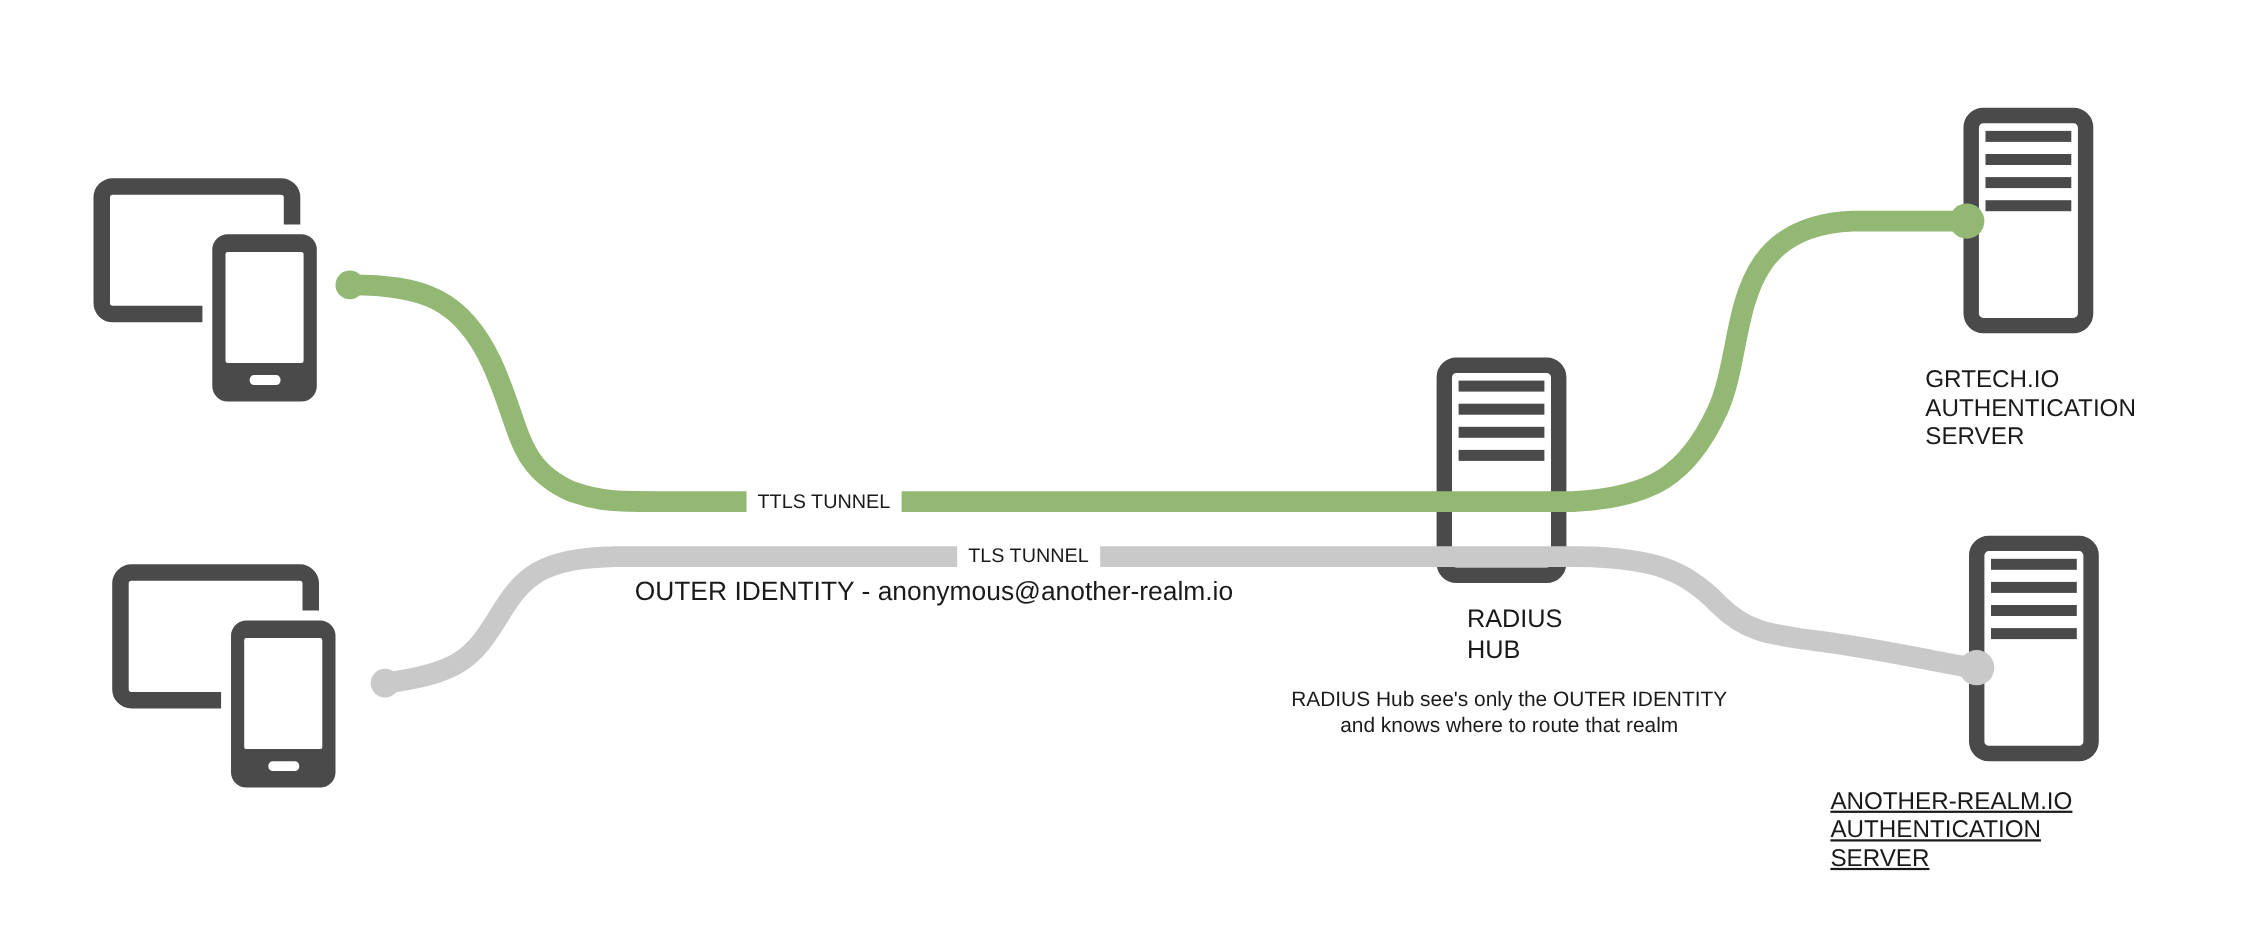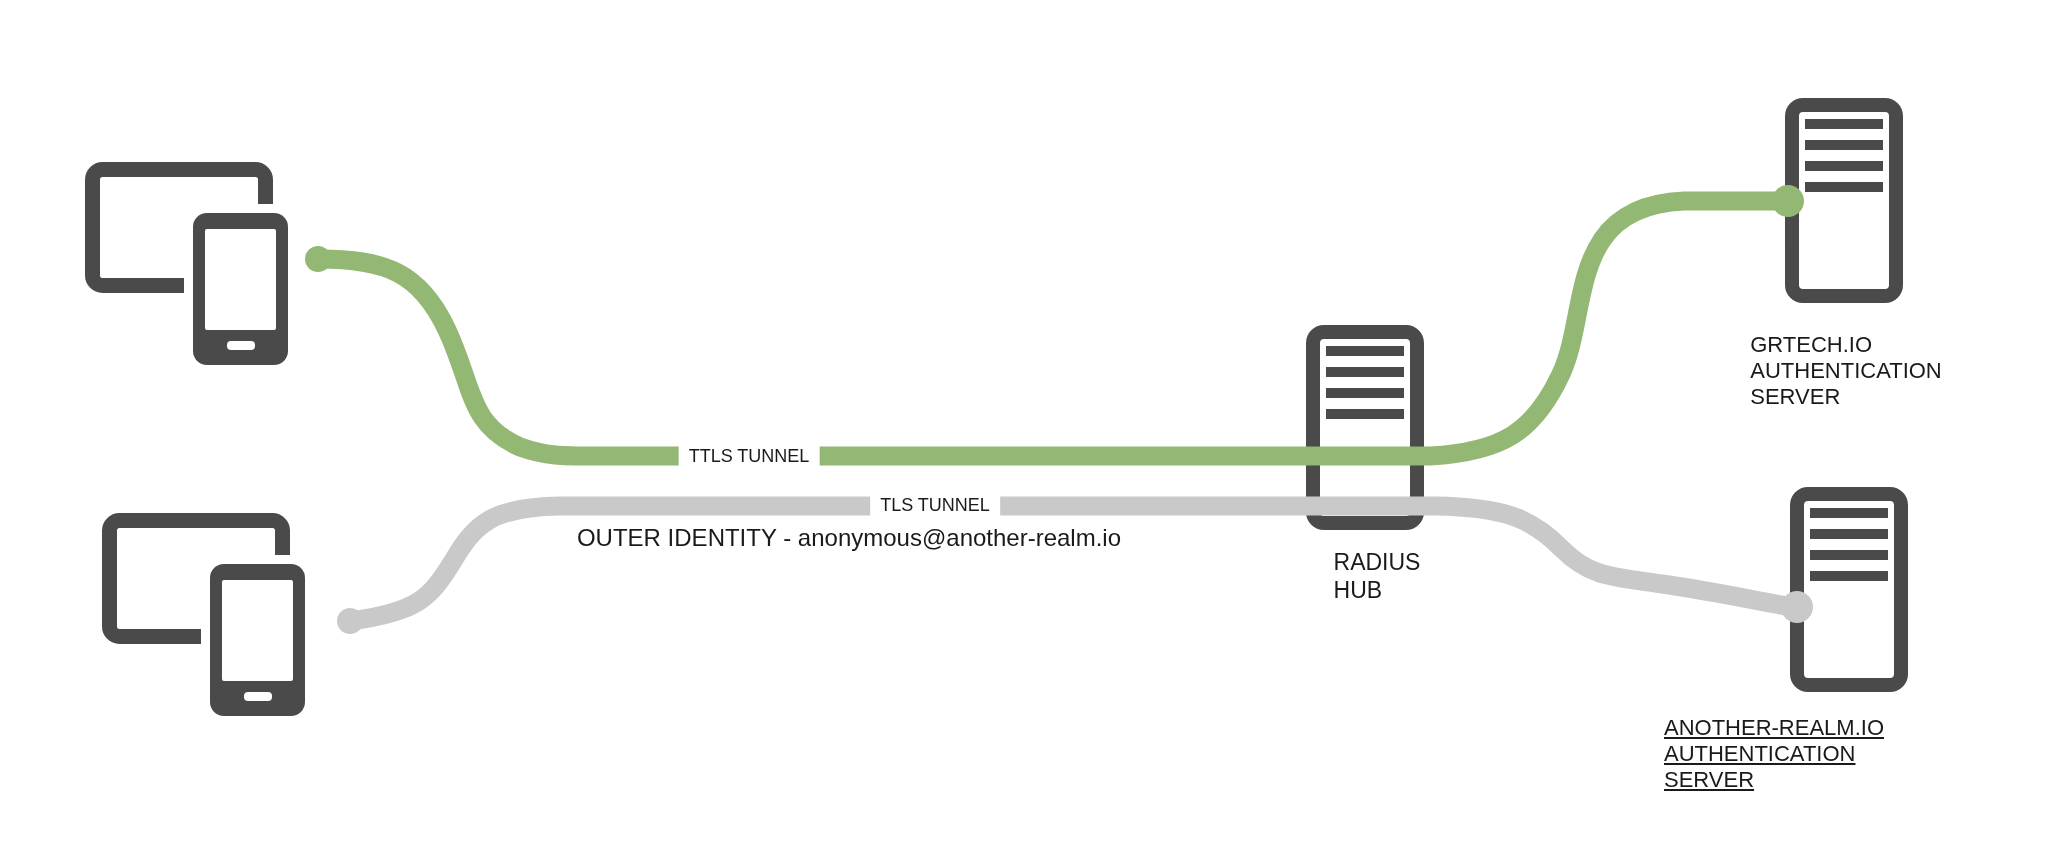--- a/index.html
+++ b/index.html
@@ -155,14 +155,18 @@
     <div>AUTHENTICATION</div>
     <div>SERVER</div>
   </div>
 
   <div class="node-label" style="left:1774px;top:715px;text-decoration:underline;">
     <div>ANOTHER-REALM.IO</div>
     <div>AUTHENTICATION</div>
     <div>SERVER</div>
   </div>
 
+  <div class="note" style="left:1372px;top:625px;">
+    <div>RADIUS Hub see's only the OUTER IDENTITY</div>
+    <div>and knows where to route that realm</div>
+  </div>
 
 </div>
 
 </body></html>

